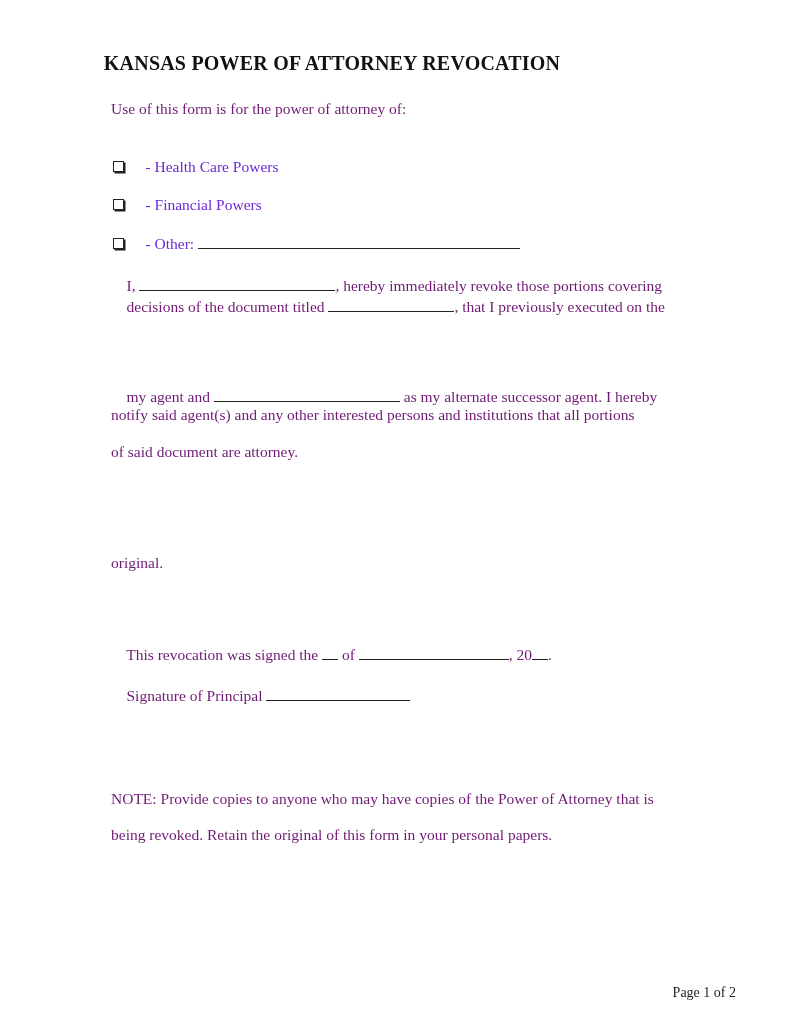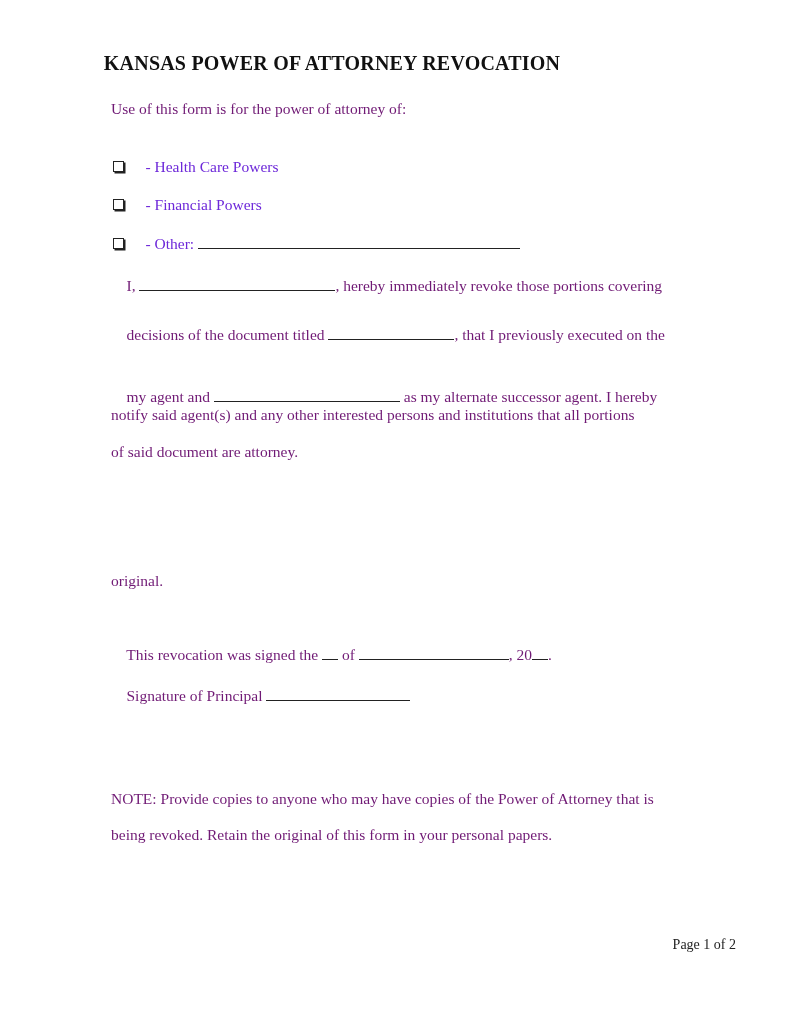--- a/index.html
+++ b/index.html
@@ -6,21 +6,21 @@
   body { width: 800px; height: 1036px; position: relative; overflow: hidden;
          font-family: "DejaVu Serif", "Liberation Serif", serif; color: #1a1a1a; }
   .page { position: absolute; left: 0; top: 0; width: 800px; height: 1036px; background: #fff; }
   .title { position: absolute; left: 0; width: 664px; top: 52px; text-align: center;
            font-family: "Liberation Serif", serif; font-weight: bold; font-size: 20px; letter-spacing: 0.2px; color: #111; }
   .line { position: absolute; left: 111px; font-family: "Liberation Serif", serif; font-size: 15.5px; white-space: pre; color: #701a75; }
   .check-row { position: absolute; left: 97px; font-family: "Liberation Serif", serif; font-size: 15.5px; white-space: pre; color: #6d28d9; }
   .check-box { display: inline-block; width: 9px; height: 9px; border: 1.3px solid #222;
                box-shadow: 1.5px 1.5px 0 #222; vertical-align: middle; margin-right: 22px; position: relative; top: -2px; }
   .blank { display: inline-block; border-bottom: 1px solid #222; height: 12px; vertical-align: baseline; }
-  .footer { position: absolute; right: 64px; top: 937px; font-family: "Liberation Serif", serif; font-size: 14px; color: #222; }
+  .footer { position: absolute; right: 64px; top: 985px; font-family: "Liberation Serif", serif; font-size: 14px; color: #222; }
 </style>
 </head>
 <body>
 
 <div class="page">
   <div class="title">KANSAS POWER OF ATTORNEY REVOCATION</div>
 
   <div class="line" style="top:100px;">Use of this form is for the power of attorney of:</div>
 
   <div class="check-row" style="top:140px;">
@@ -29,30 +29,30 @@
   <div class="check-row" style="top:217px;">
     <span class="check-box"></span><span>- Other:</span> <span class="blank" style="width:322px;"></span>
   </div>
   <div class="check-row" style="top:178px;">
     <span class="check-box"></span><span>- Financial Powers</span>
   </div>
 
   <div class="line" style="top:259px;">
     <span>I,</span> <span class="blank" style="width:196px;"></span><span>, hereby immediately revoke those portions covering</span>
   </div>
-  <div class="line" style="top:308px;text-align:center;">
+  <div class="line" style="top:280px;text-align:center;">
     <span>decisions of the document titled</span> <span class="blank" style="width:126px;"></span><span>, that I previously executed on the</span>
   </div>
   <div class="line" style="top:370px;">
     <span>my agent and</span> <span class="blank" style="width:186px;"></span><span> as my alternate successor agent. I hereby</span>
   </div>
   <div class="line" style="top:406px;">notify said agent(s) and any other interested persons and institutions that all portions</div>
   <div class="line" style="top:443px;">of said document are attorney.</div>
 
-  <div class="line" style="top:554px;margin-top:18px;">original.</div>
+  <div class="line" style="top:554px;">original.</div>
 
   <div class="line" style="top:628px;">
     <span>This revocation was signed the</span> <span class="blank" style="width:16px;"></span><span> of</span> <span class="blank" style="width:150px;"></span><span>, 20</span><span class="blank" style="width:16px;"></span><span>.</span>
   </div>
   <div class="line" style="top:669px;">
     <span>Signature of Principal</span> <span class="blank" style="width:144px;"></span>
   </div>
 
   <div class="line" style="top:790px;">NOTE: Provide copies to anyone who may have copies of the Power of Attorney that is</div>
   <div class="line" style="top:826px;">being revoked. Retain the original of this form in your personal papers.</div>

